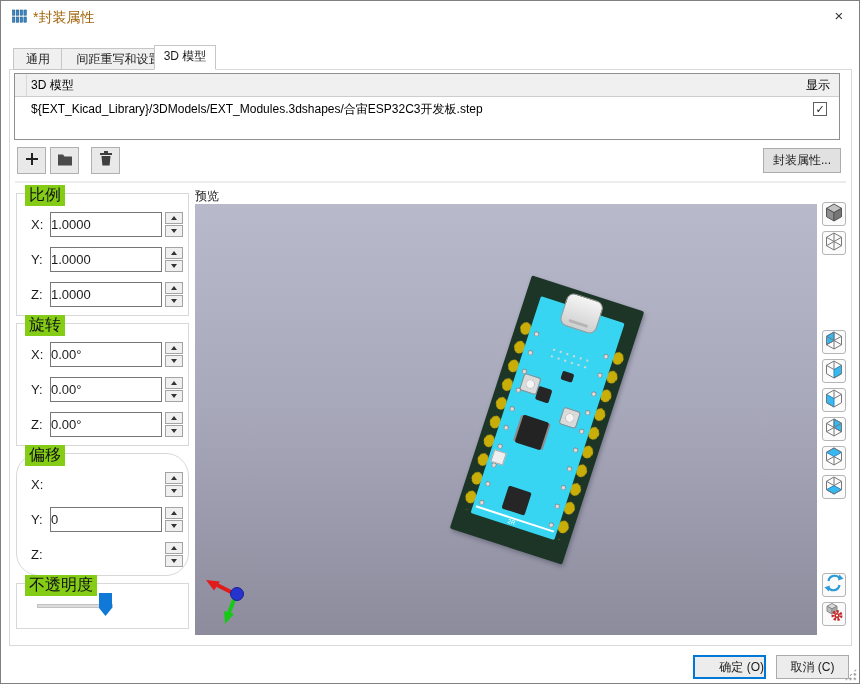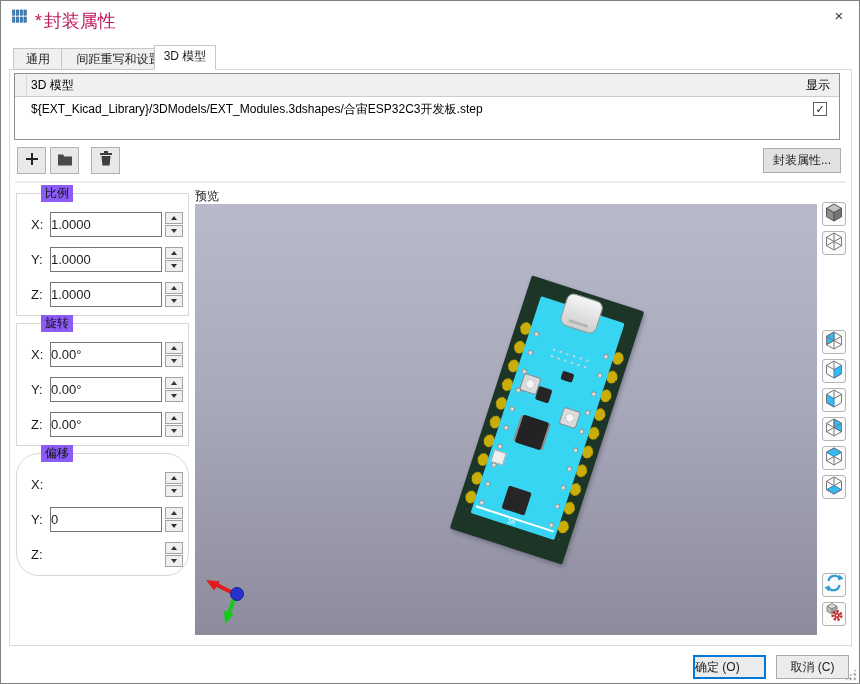--- a/index.html
+++ b/index.html
@@ -3,21 +3,21 @@
 <meta charset="utf-8">
 <style>
   html,body{margin:0;padding:0;background:#ffffff;}
   *{box-sizing:border-box;}
   .dialog{position:relative;width:860px;height:684px;background:#fff;border:1px solid #7f7f7f;
           font-family:"Liberation Sans","DejaVu Sans",sans-serif;color:#1a1a1a;overflow:hidden;}
 
   
   .titlebar{position:absolute;left:0;top:0;width:100%;height:30px;background:#fff;}
   .title-icon{position:absolute;left:10px;top:7px;width:16px;height:16px;}
-  .title-text{position:absolute;left:32px;top:8px;font-size:18px;color:#be185d;font-family:Liberation Mono, monospace;}
+  .title-text{position:absolute;left:32px;top:8px;font-size:14px;color:#a16207;}
   .close-btn{position:absolute;right:0;top:0;width:40px;height:30px;text-align:center;
              line-height:30px;font-size:15px;color:#333;cursor:pointer;}
 
   
   .tab{position:absolute;top:47px;height:22px;background:#f0f0f0;border:1px solid #c6c6c6;
        font-size:12px;text-align:center;line-height:20px;z-index:1;}
   .tab.active{top:44px;height:25px;background:#fff;border-bottom:1px solid #fff;z-index:3;}
   .tabpanel{position:absolute;left:8px;top:68px;width:843px;height:577px;background:#fff;
             border:1px solid #d9d9d9;z-index:0;}
 
@@ -34,21 +34,21 @@
 
   
   .tbtn{position:absolute;top:146px;width:29px;height:27px;background:#e9e9e9;border:1px solid #b0b0b0;
         display:flex;align-items:center;justify-content:center;cursor:pointer;z-index:2;}
   .cfg-btn{position:absolute;left:762px;top:147px;width:78px;height:25px;background:#e1e1e1;border:1px solid #acacac;
            font-size:12px;text-align:center;line-height:23px;cursor:pointer;z-index:2;}
   .hsep{position:absolute;left:14px;top:180px;width:831px;height:2px;background:#ececec;z-index:2;}
 
   
   .group{position:absolute;left:15px;width:173px;border:1px solid #d8d8d8;background:#fff;z-index:2;}
-  .gtitle{position:absolute;top:-9px;left:24px;background:#8b5cf6;padding:0 4px;font-size:12px;color:#111;}
+  .gtitle{position:absolute;top:-9px;left:8px;background:#84cc16;padding:0 4px;font-size:16px;color:#111;}
   .grow{position:absolute;left:0;width:100%;height:25px;}
   .glabel{position:absolute;left:14px;top:0;height:25px;line-height:25px;font-size:13px;}
   .ginput{position:absolute;left:33px;top:0;width:112px;height:25px;border:1px solid #767676;background:#fff;
           font-size:13px;line-height:23px;cursor:text;white-space:nowrap;}
   .spinner{position:absolute;left:148px;top:0;width:18px;height:25px;}
   .spin{position:absolute;left:0;width:18px;height:12px;background:#f0f0f0;border:1px solid #a3a3a3;cursor:pointer;}
   .spin.up{top:0;}
   .spin.down{top:13px;}
   .spin.up::after{content:"";display:block;width:0;height:0;margin:3px auto 0;
       border-left:3.5px solid transparent;border-right:3.5px solid transparent;border-bottom:4px solid #333;}
@@ -91,21 +91,21 @@
   .silk-line{position:absolute;left:3px;top:219px;width:82px;height:2px;background:#fff;}
   .silk-text{position:absolute;left:38px;top:221px;font-size:6px;color:#fff;}
   .axis-triad{position:absolute;left:2px;bottom:0px;}
 
   
   .vbtn{position:absolute;left:821px;width:24px;height:24px;border:1px solid #b5b5b5;border-radius:3px;background:#fbfbfb;
         display:flex;align-items:center;justify-content:center;cursor:pointer;z-index:2;}
 
   
   .ok-btn{position:absolute;left:692px;top:654px;width:73px;height:24px;background:#ececec;border:2px solid #0078d7;
-          font-size:12px;text-align:left;line-height:20px;cursor:pointer;}
+          font-size:12px;text-align:right;line-height:20px;cursor:pointer;}
   .cancel-btn{position:absolute;left:775px;top:654px;width:73px;height:24px;background:#ececec;border:1px solid #ababab;
           font-size:12px;text-align:center;line-height:22px;cursor:pointer;}
   .grip{position:absolute;right:2px;bottom:2px;width:13px;height:13px;cursor:nwse-resize;
         background:radial-gradient(circle 1.3px at 2px 2px,#9a9a9a 90%,rgba(0,0,0,0)) 0 0/4.4px 4.4px;
         clip-path:polygon(100% 0,100% 100%,0 100%);}
 </style>
 </head>
 <body>
 
 <div class="dialog">
@@ -248,20 +248,25 @@
     </div>
     <div class="grow" style="top:88px;">
       <span class="glabel">Z:</span>
       <div class="spinner">
         <div class="spin up"></div>
         <div class="spin down"></div>
       </div>
     </div>
   </div>
 
+  <div class="group" style="top:582px;height:46px;">
+    <span class="gtitle">不透明度</span>
+    <div class="slider-track"></div>
+    <div class="slider-thumb"></div>
+  </div>
 
   <span class="preview-label">预览</span>
   <div class="preview">
     <div class="board">
       <div class="pads pl"></div>
       <div class="pads pr"></div>
       <div class="module">
         <div class="holes hl"></div>
         <div class="holes hr"></div>
         <div class="usb"></div>

